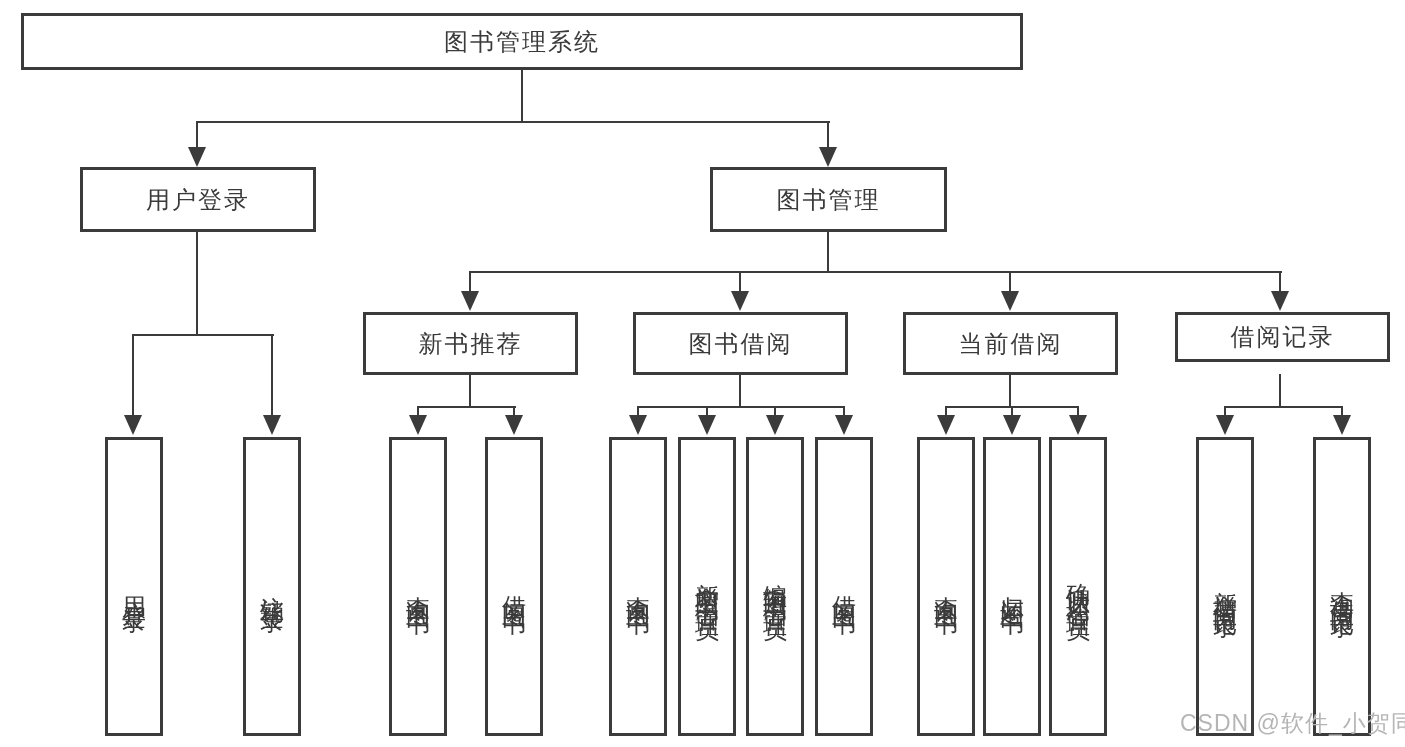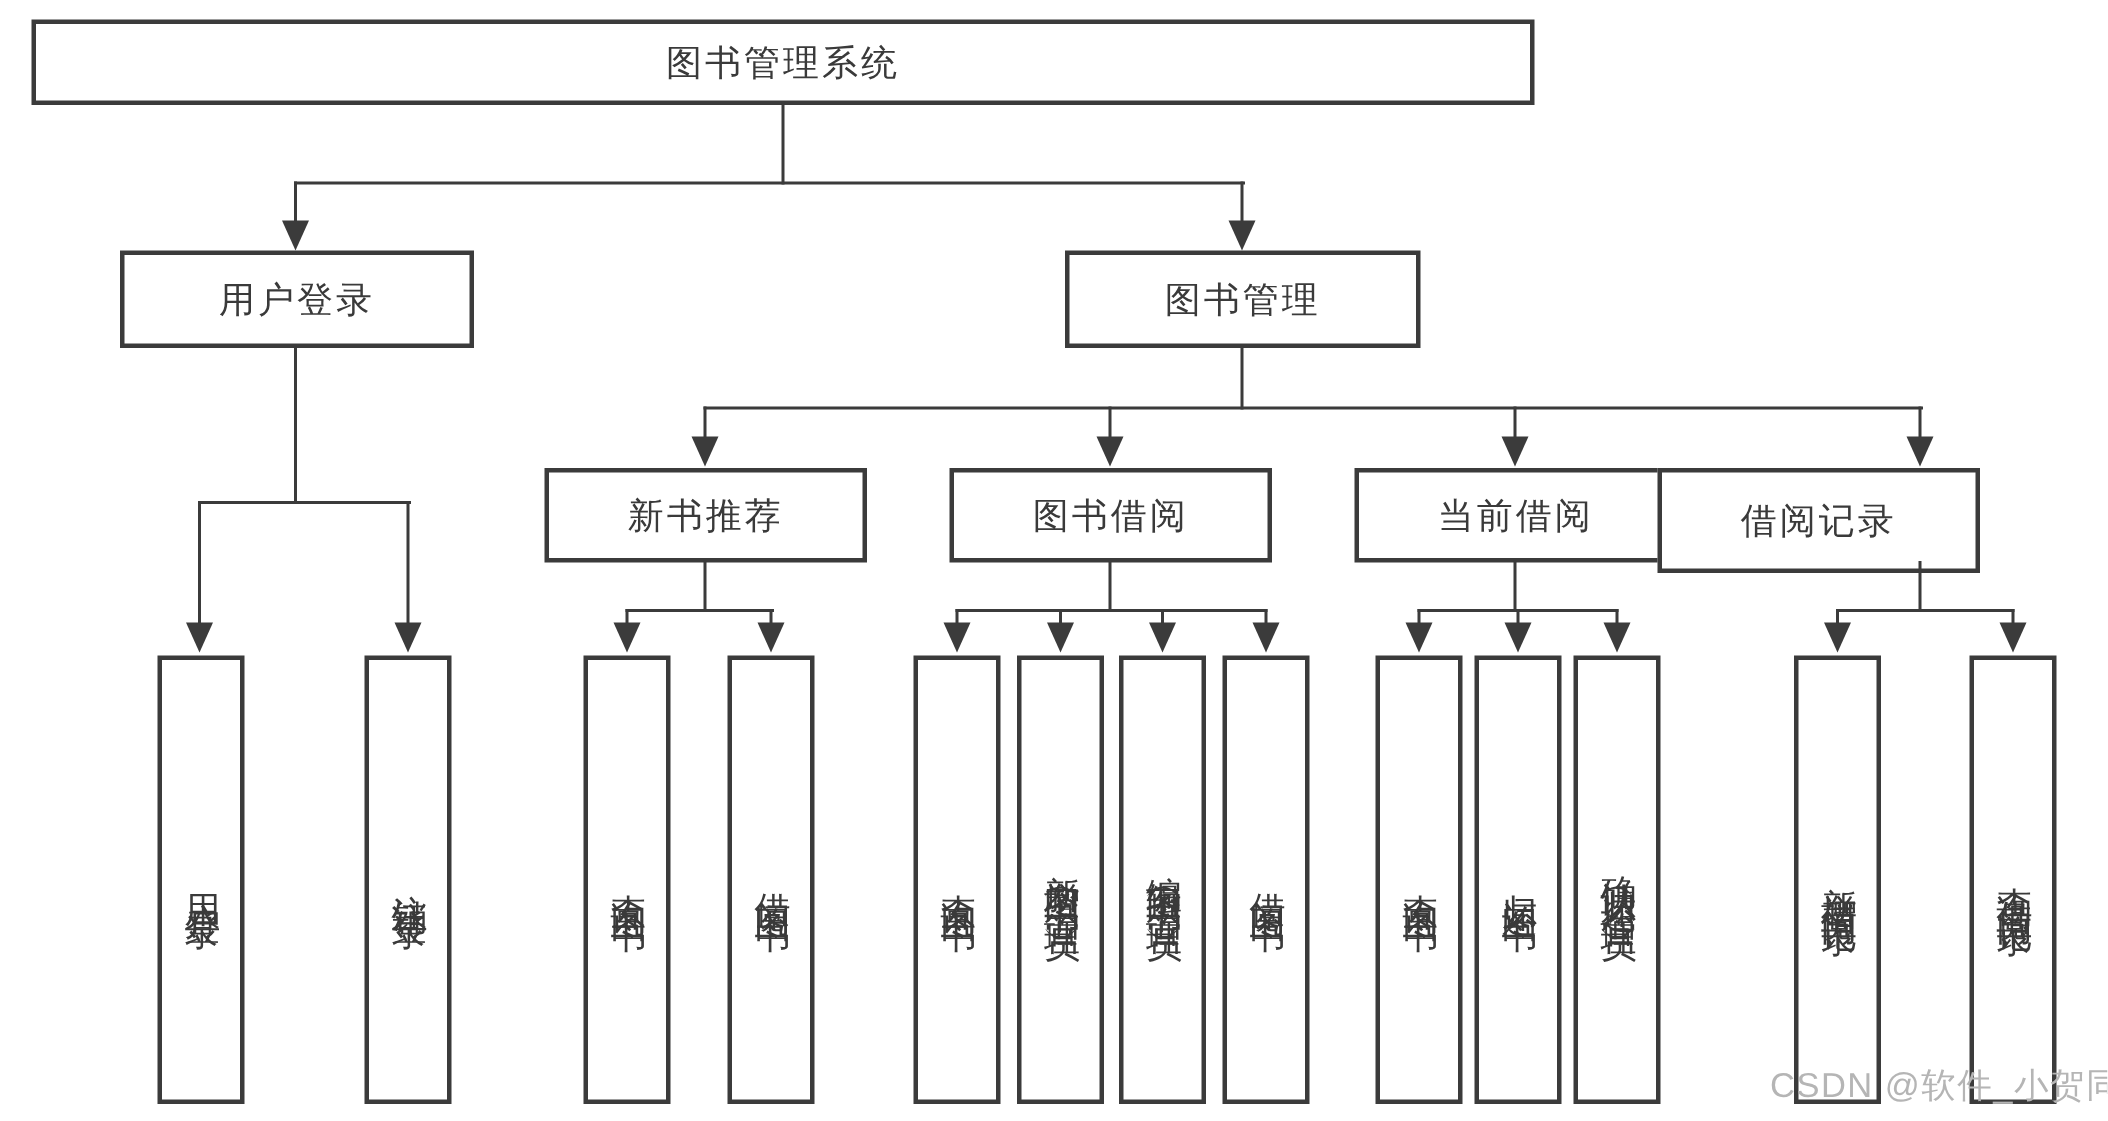--- a/index.html
+++ b/index.html
@@ -85,21 +85,21 @@
 
   <div class="box" style="left:363px;top:312px;width:215px;height:63px">
     <span class="hlabel">新书推荐</span>
   </div>
   <div class="box" style="left:903px;top:312px;width:215px;height:63px">
     <span class="hlabel">当前借阅</span>
   </div>
   <div class="box" style="left:633px;top:312px;width:215px;height:63px">
     <span class="hlabel">图书借阅</span>
   </div>
-  <div class="box" style="left:1105px;top:312px;width:215px;height:70px">
+  <div class="box" style="left:1175px;top:312px;width:215px;height:50px">
     <span class="hlabel">借阅记录</span>
   </div>
 
   <div class="box" style="left:105px;top:437px;width:58px;height:299px">
     <span class="vtext">用户登录</span>
   </div>
   <div class="box" style="left:243px;top:437px;width:58px;height:299px">
     <span class="vtext">注销登录</span>
   </div>
 

